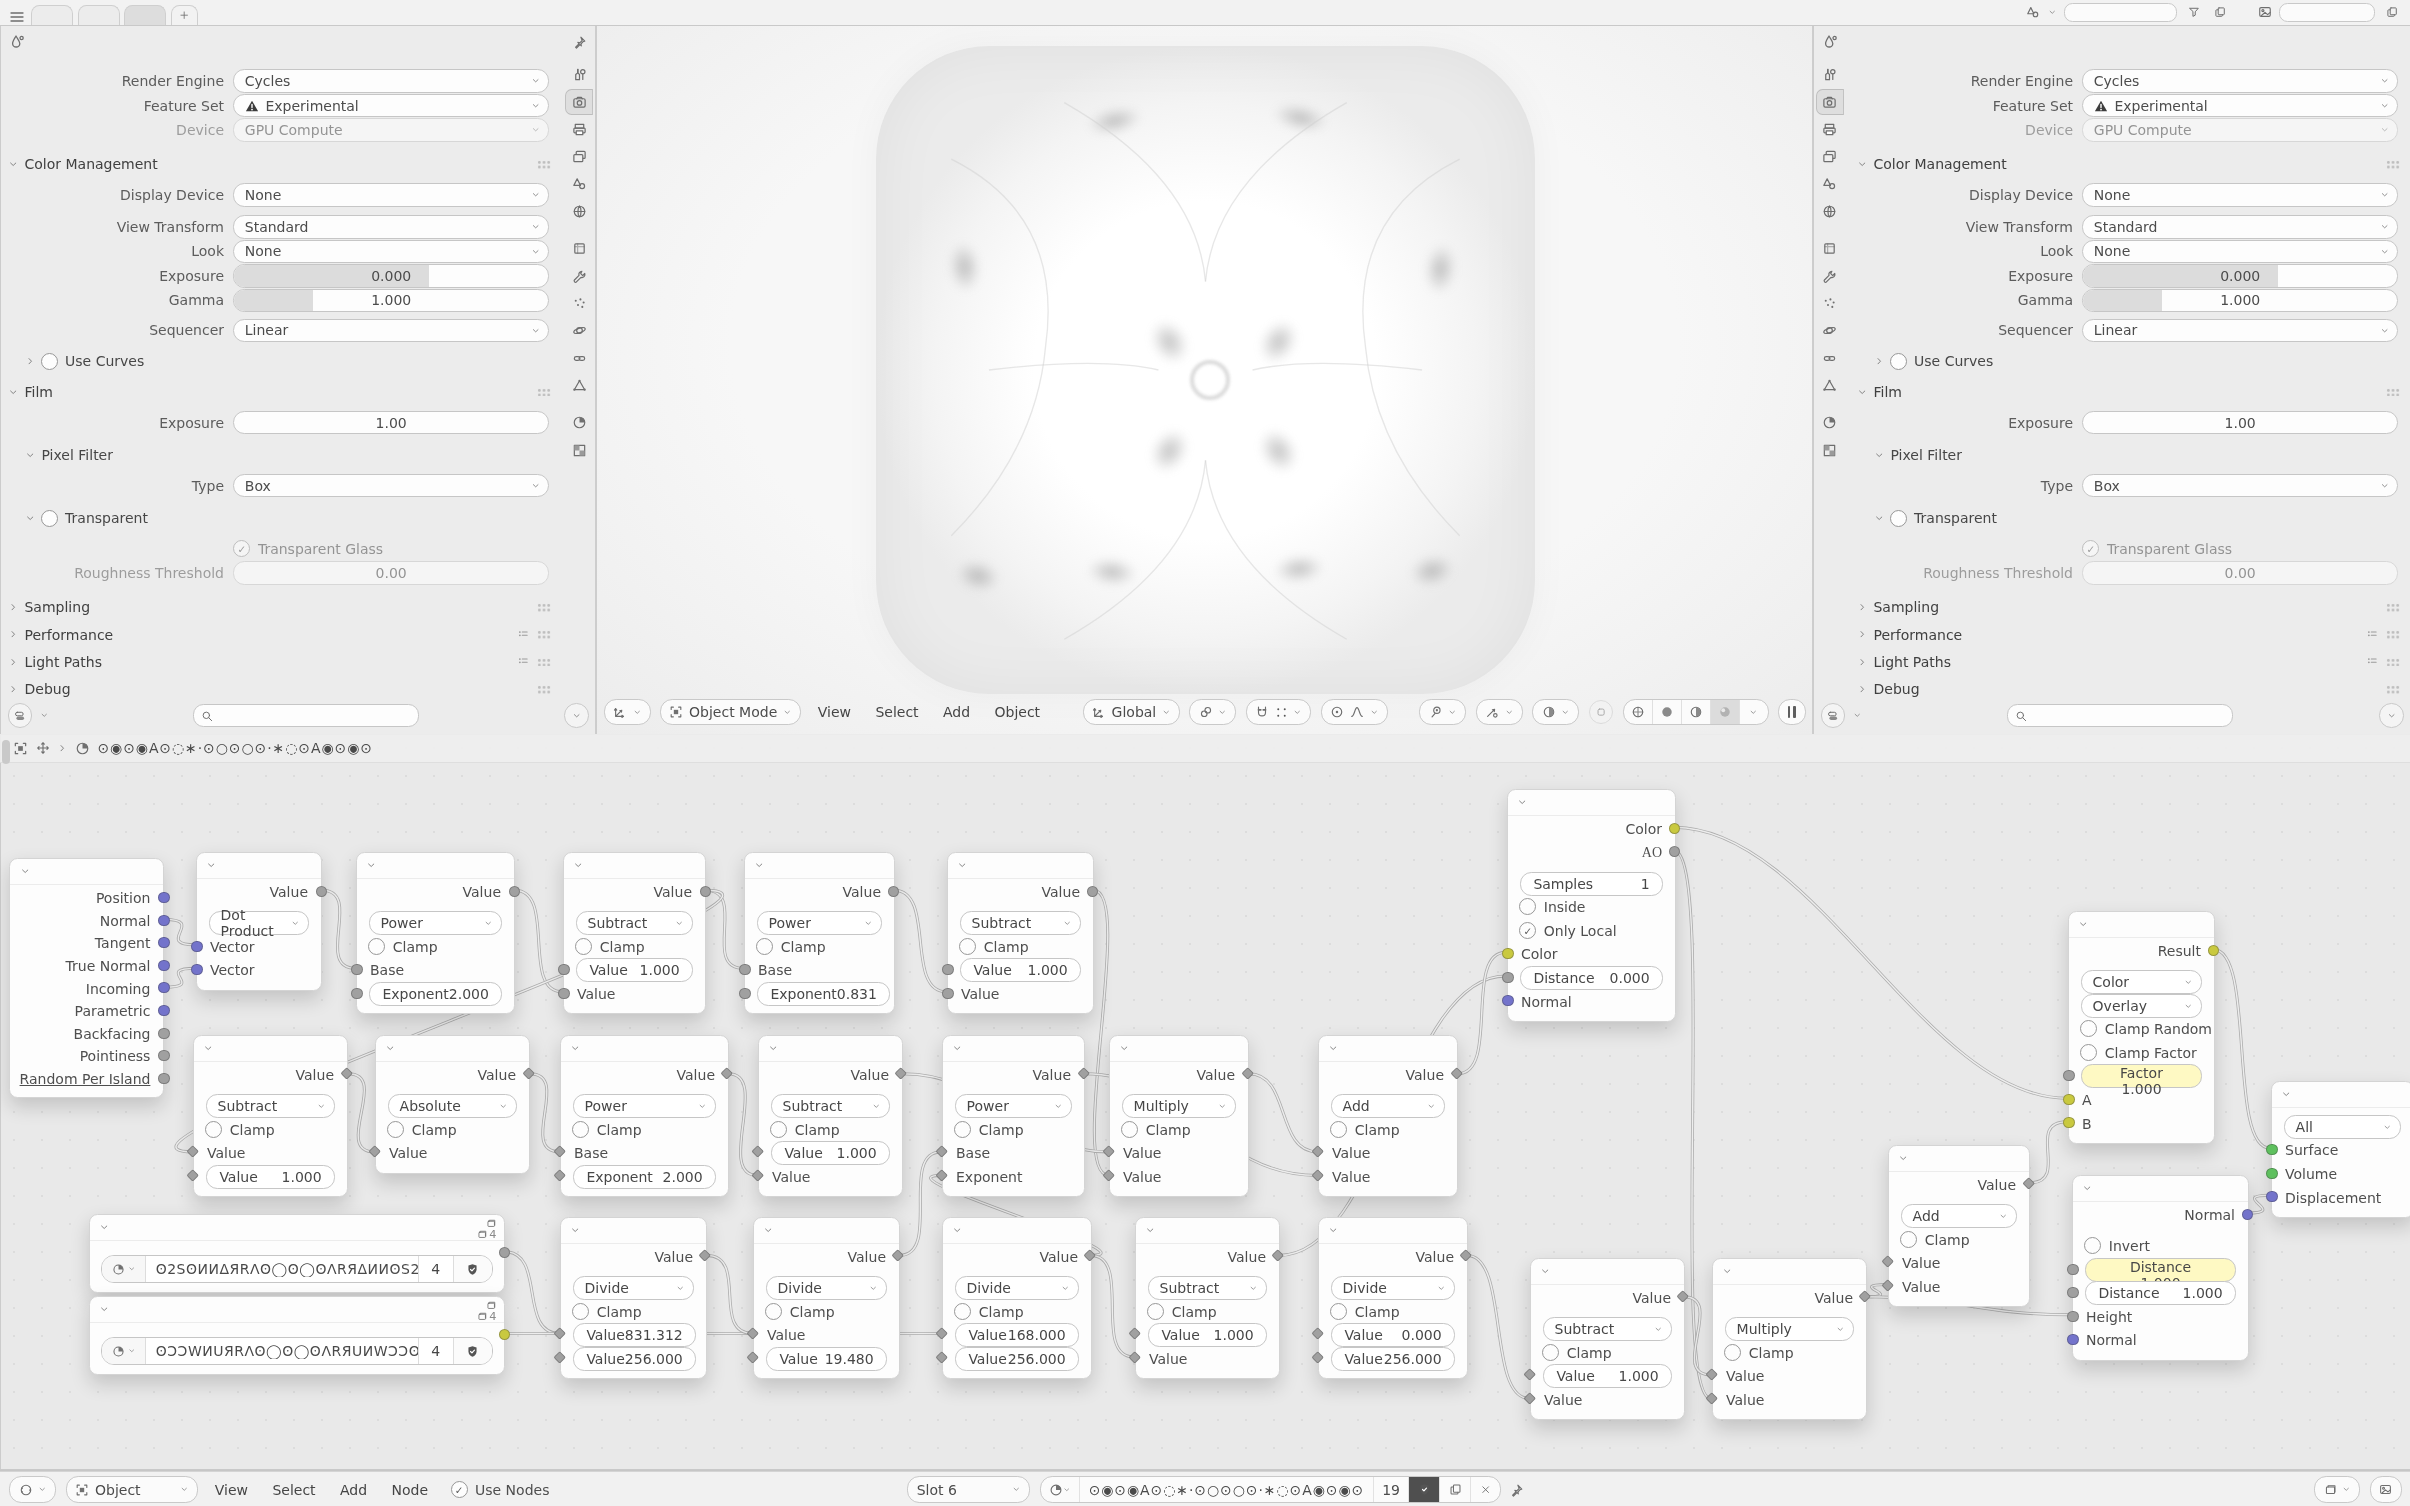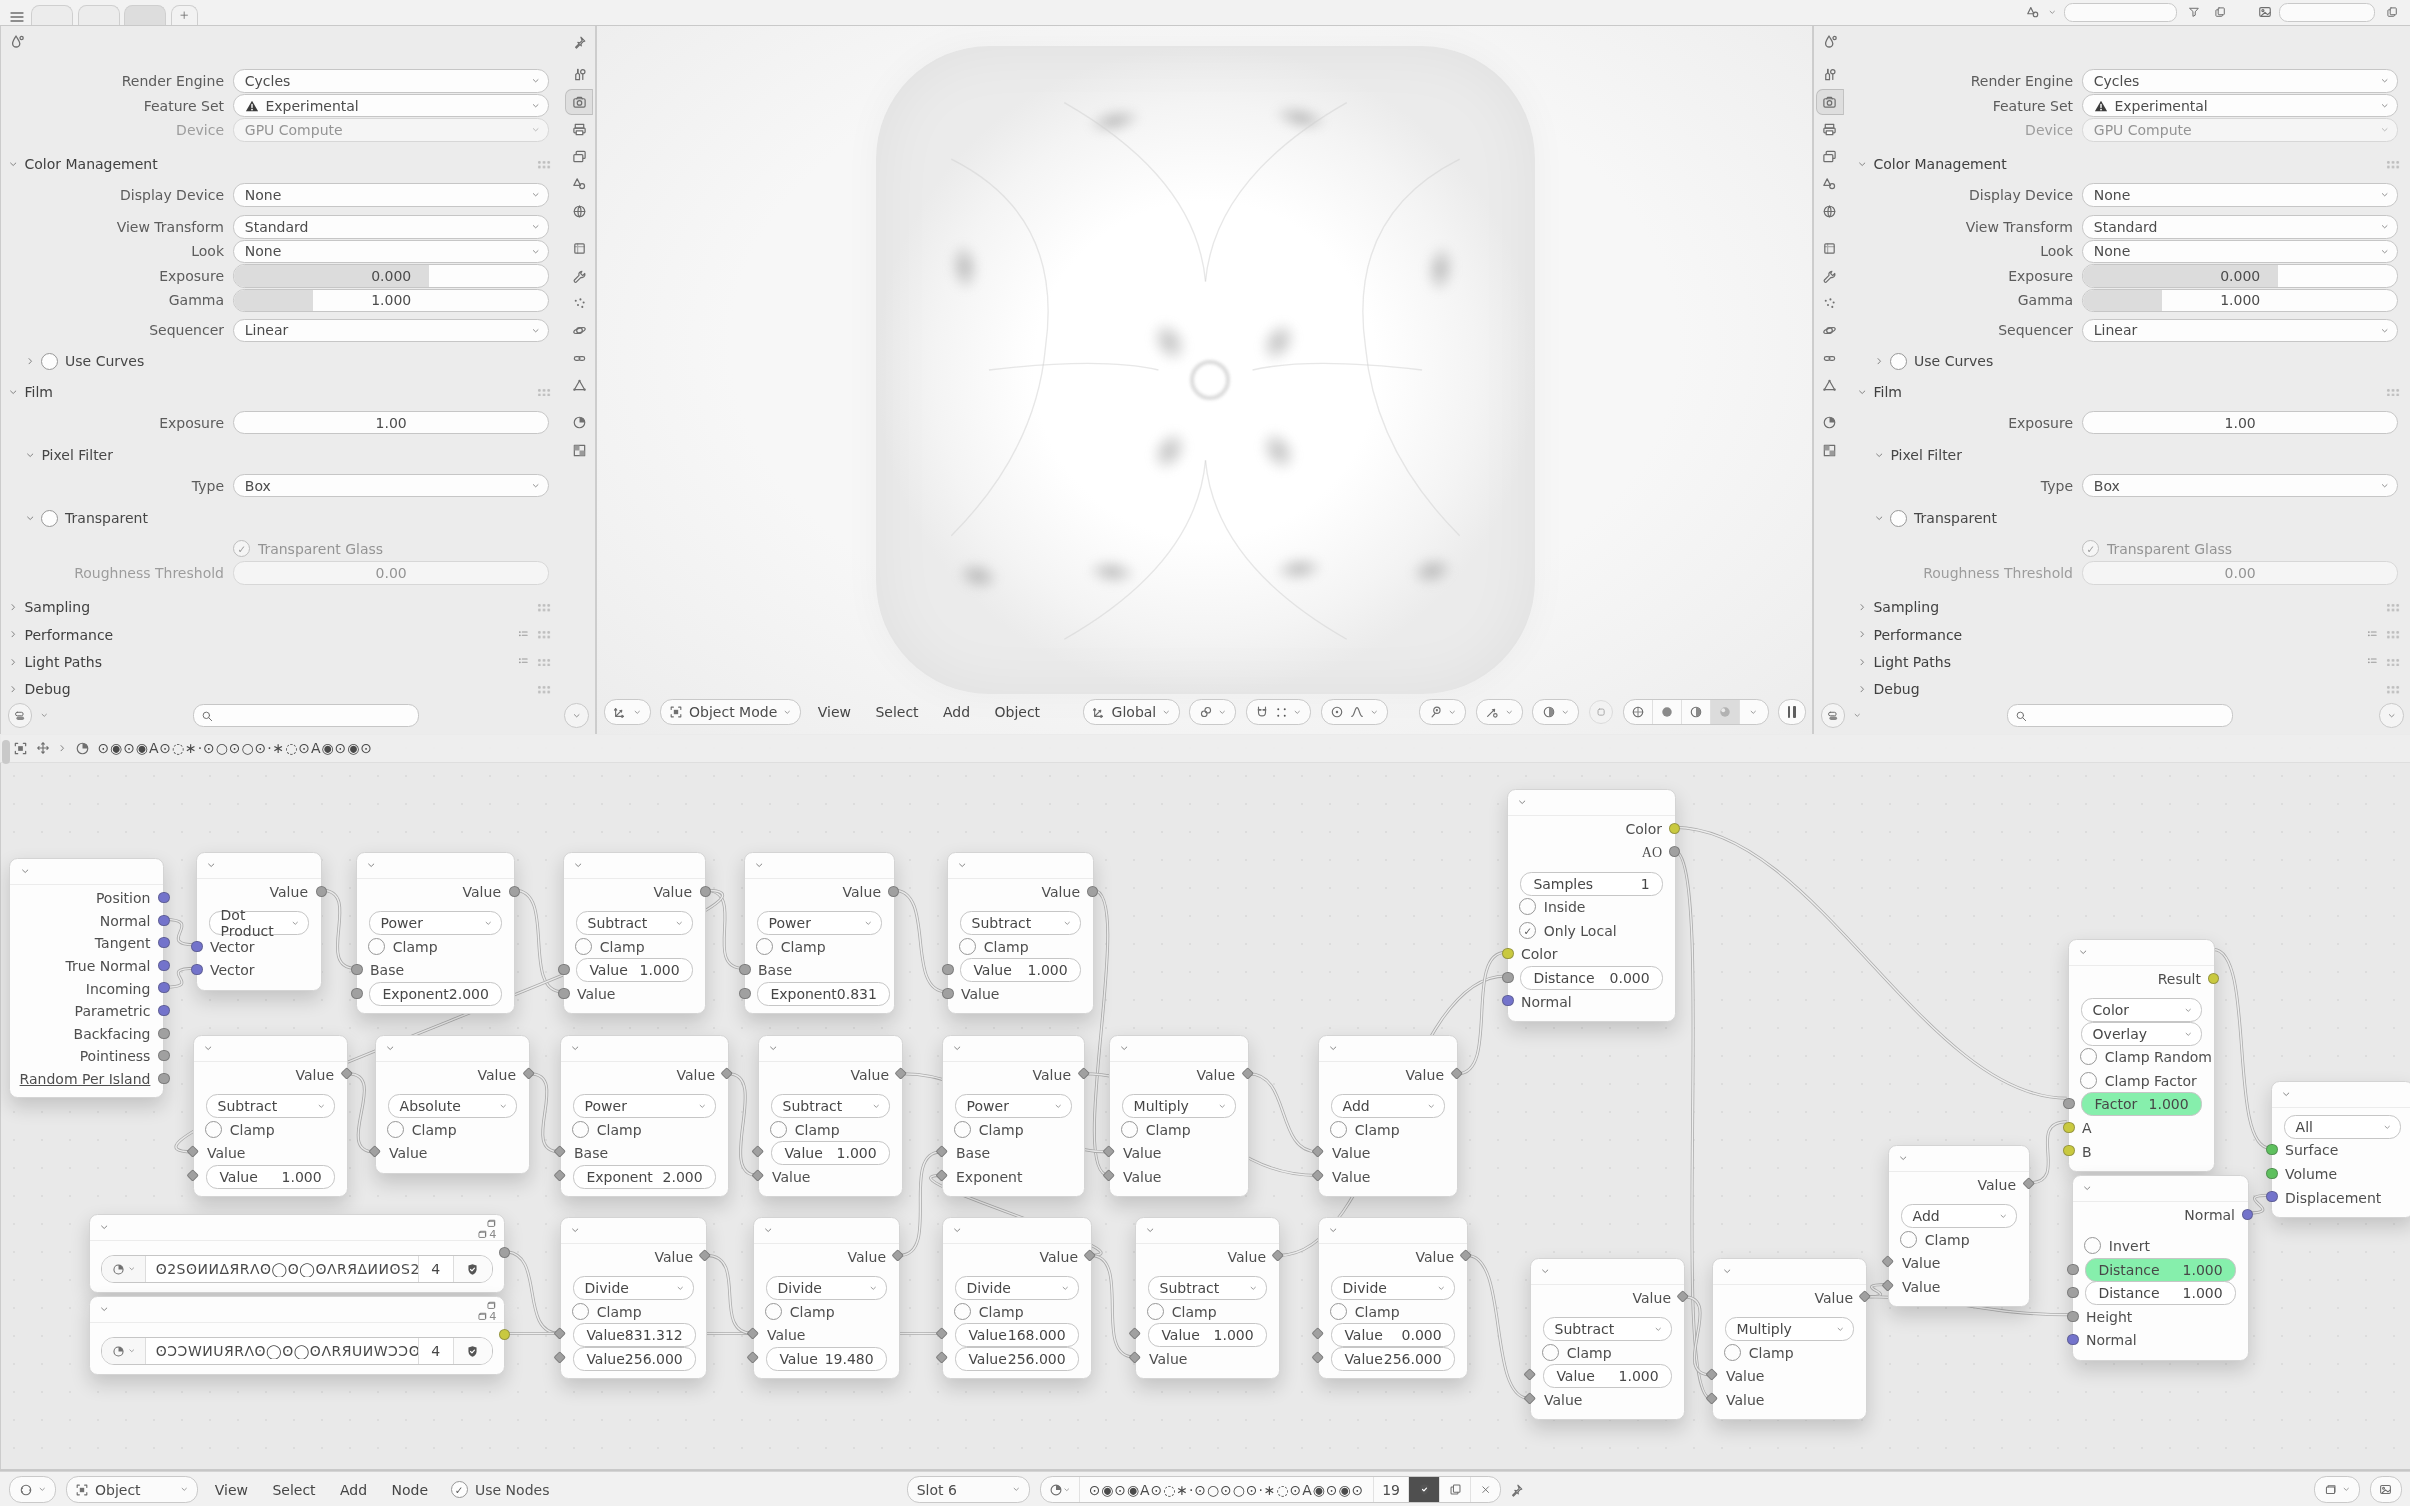--- a/index.html
+++ b/index.html
@@ -74,21 +74,21 @@
   .linksvg{position:absolute;left:0;top:0;z-index:1;}
   .lk1{fill:none;stroke:#adadad;stroke-width:3.2px;}
   .lk2{fill:none;stroke:#ededed;stroke-width:1.5px;}
   .node{position:absolute;background:#fdfdfd;border:0.9px solid #d4d4d4;border-radius:8.5px;box-shadow:0 8.5px 19px rgba(0,0,0,.16);z-index:2;}
   .nhead{height:24.5px;border-bottom:0.9px solid #ececec;display:flex;align-items:center;padding-left:9.4px;}
   .nrow{position:absolute;left:0;right:0;height:21.7px;display:flex;align-items:center;}
   .nout{justify-content:flex-end;padding-right:13px;color:#4e4e4e;}
   .nin{padding-left:13px;color:#4e4e4e;}
   .ndrop{margin:0 12.2px;flex:1;height:21.7px;border:0.9px solid #c6c6c6;border-radius:11.3px;background:#fff;display:flex;align-items:center;justify-content:space-between;padding:0 8.5px 0 10.4px;color:#474747;}
   .nfield{margin:0 12.2px;flex:1;height:21.7px;border:0.9px solid #c6c6c6;border-radius:11.3px;background:#fff;display:flex;align-items:center;justify-content:space-between;padding:0 12.2px;color:#474747;}
-  .nfield.fdis{background:#86efac;}
+  .nfield.fdis{background:#fef9c3;flex-direction:column;}
   .nchk{padding-left:11.3px;gap:7.5px;display:flex;align-items:center;color:#4e4e4e;}
   .sock{position:absolute;width:11.3px;height:11.3px;border-radius:50%;border:0.9px solid rgba(60,60,60,.35);box-sizing:border-box;z-index:3;}
   .sock.dm{width:9.4px;height:9.4px;border-radius:1.9px;transform:rotate(45deg);}
   .nbadge{position:absolute;right:7.5px;top:2.8px;display:flex;flex-direction:column;align-items:flex-end;font-size:11.3px;color:#8a8a8a;line-height:9.4px;gap:0.9px;z-index:4;}
   .nbadge .r{display:flex;align-items:center;gap:1.9px;}
   .attrbody{position:absolute;left:11.3px;right:11.3px;top:40px;height:26px;border:0.9px solid #c6c6c6;border-radius:13px;background:#fff;display:flex;align-items:center;overflow:hidden;}
   .abtn{width:43px;height:100%;display:flex;align-items:center;justify-content:center;gap:2.8px;border-right:0.9px solid #ddd;background:#f7f7f7;}
   .aname{flex:1;padding:0 9.4px;color:#4a4a4a;white-space:nowrap;overflow:hidden;letter-spacing:0.5px;}
   .acount{width:34px;height:100%;display:flex;align-items:center;justify-content:center;border-left:0.9px solid #ddd;color:#474747;}
   .ashield{width:38px;height:100%;display:flex;align-items:center;justify-content:center;border-left:0.9px solid #ddd;background:#fbfbfb;}
@@ -2243,21 +2243,21 @@
           <span class="nfield">
             <span>Distance</span>
             <span>0.000</span>
           </span>
         </div>
         <span class="sock" style="left: -5.6px; top: 205px; background: rgb(115, 115, 203);"></span>
         <div class="nrow nin" style="top: 201px;">
           <span>Normal</span>
         </div>
       </div>
-      <div class="node" style="left: 2068px; top: 177px; width: 145px; height: 231px; margin-top: 28px;">
+      <div class="node" style="left: 2068px; top: 177px; width: 145px; height: 231px;">
         <div class="nhead">
           <span class="icon">
             <svg width="10.4" height="10.4" viewBox="0 0 16 16">
               <path d="M4 6.2 8 10l4-3.8"></path>
             </svg>
           </span>
         </div>
         <span class="sock" style="left: 139px; top: 33px; background: rgb(201, 201, 63);"></span>
         <div class="nrow nout" style="top: 28px;">
           <span>Result</span>

